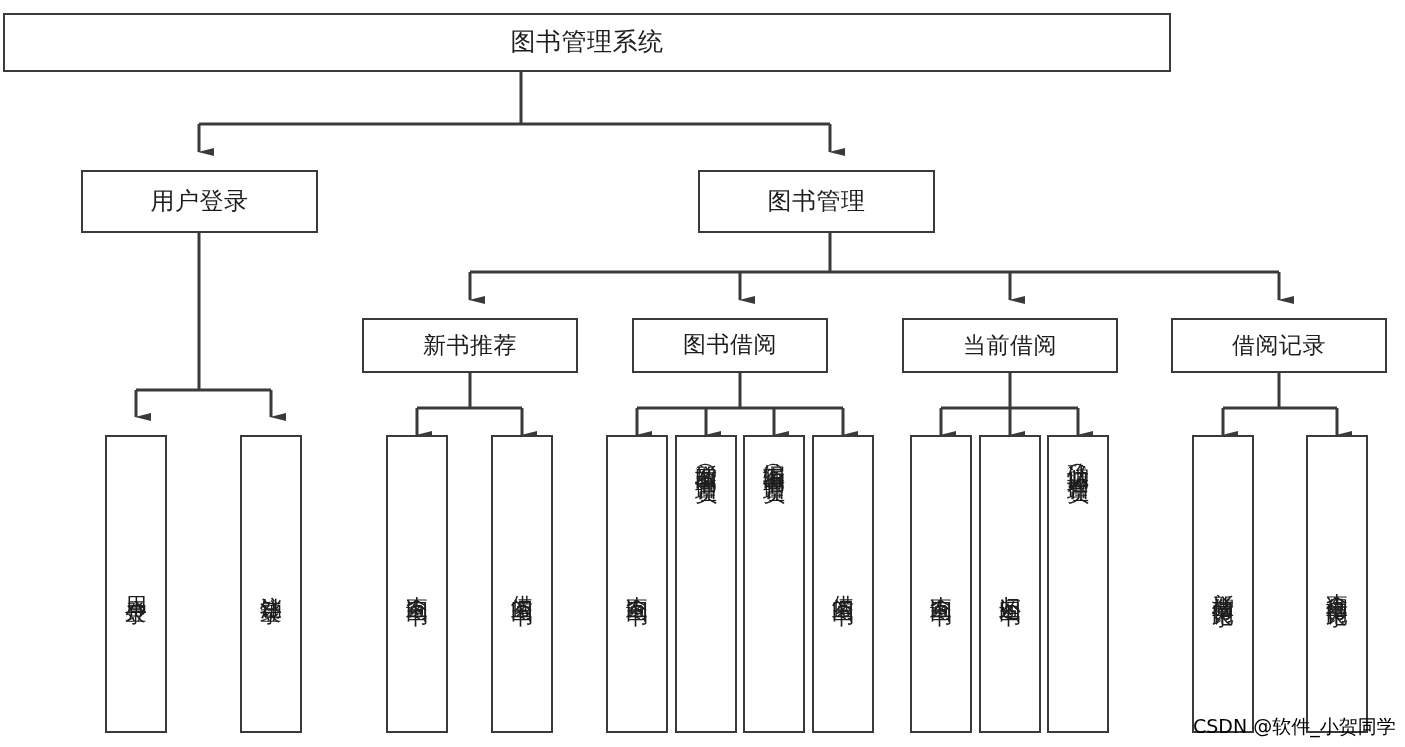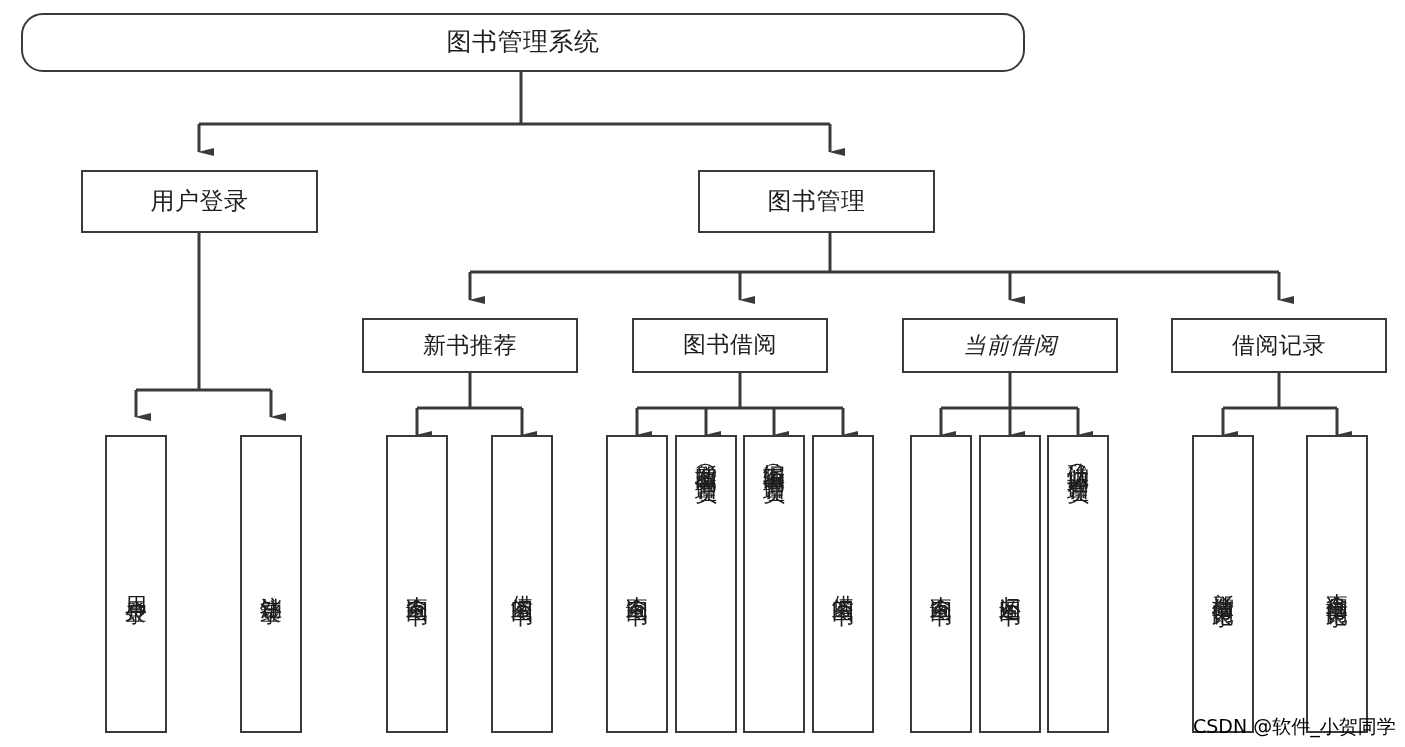--- a/index.html
+++ b/index.html
@@ -119,38 +119,38 @@
       <line x1="1010" y1="408" x2="1010" y2="435" marker-end="url(#arrowhead)"></line>
       <line x1="1078" y1="408" x2="1078" y2="435" marker-end="url(#arrowhead)"></line>
 
       <line x1="1279" y1="373" x2="1279" y2="408"></line>
       <line x1="1223" y1="408" x2="1337" y2="408"></line>
       <line x1="1223" y1="408" x2="1223" y2="435" marker-end="url(#arrowhead)"></line>
       <line x1="1337" y1="408" x2="1337" y2="435" marker-end="url(#arrowhead)"></line>
     </g>
   </svg>
 
-  <div class="node-box level-root" style="left:21px; top:13px; width:1004px; height:59px;border-radius:22px;">
+  <div class="node-box level-root" style="left:3px; top:13px; width:1168px; height:59px;">
     <span class="node-label">图书管理系统</span>
   </div>
 
   <div class="node-box level-two" style="left:81px; top:170px; width:237px; height:63px;">
     <span class="node-label">用户登录</span>
   </div>
   <div class="node-box level-two" style="left:674px; top:170px; width:237px; height:63px;margin-left:24px;">
     <span class="node-label">图书管理</span>
   </div>
 
   <div class="node-box level-three" style="left:362px; top:318px; width:216px; height:55px;">
     <span class="node-label">新书推荐</span>
   </div>
   <div class="node-box level-three" style="left:632px; top:318px; width:196px; height:55px;font-family:Liberation Serif, serif;">
     <span class="node-label">图书借阅</span>
   </div>
-  <div class="node-box level-three" style="left:902px; top:318px; width:216px; height:55px;font-style:italic;">
+  <div class="node-box level-three" style="left:902px; top:318px; width:216px; height:55px;">
     <span class="node-label">当前借阅</span>
   </div>
   <div class="node-box level-three" style="left:1171px; top:318px; width:216px; height:55px;align-items:center;">
     <span class="node-label">借阅记录</span>
   </div>
 
   <div class="node-box leaf center-text" style="left:105px; top:435px; width:62px; height:298px;">
     <span class="node-label">用户登录</span>
   </div>
   <div class="node-box leaf center-text" style="left:240px; top:435px; width:62px; height:298px;">

